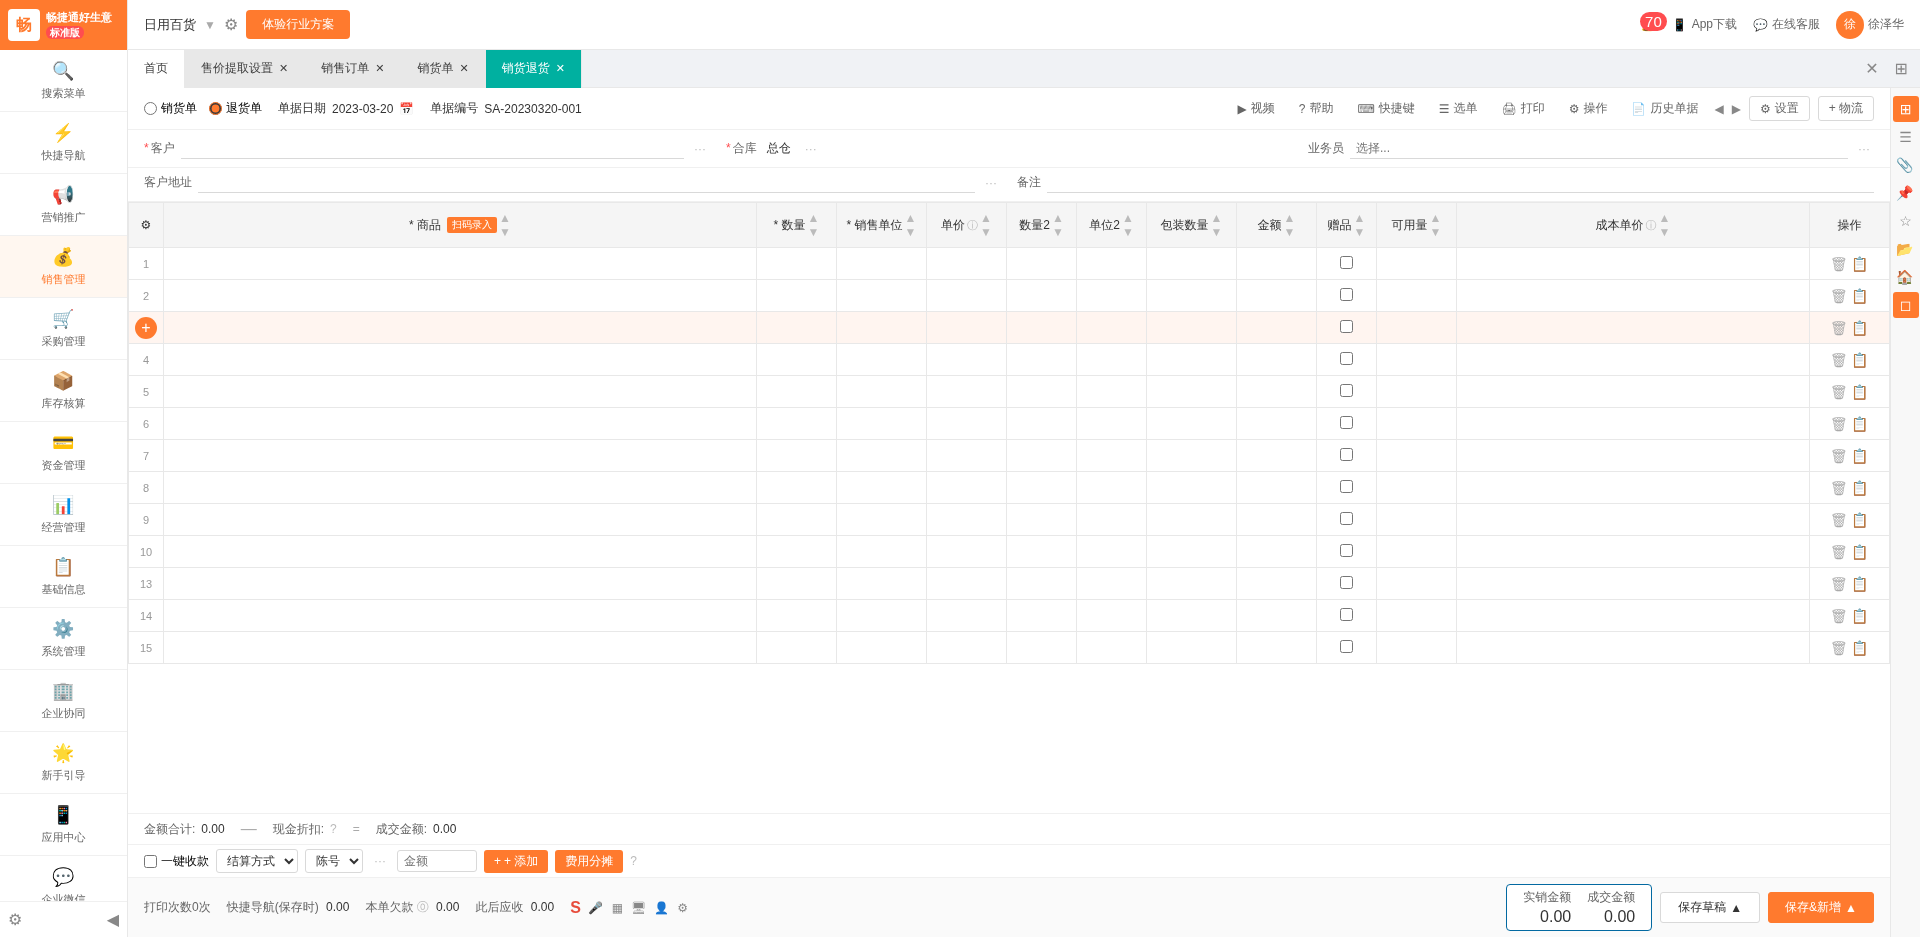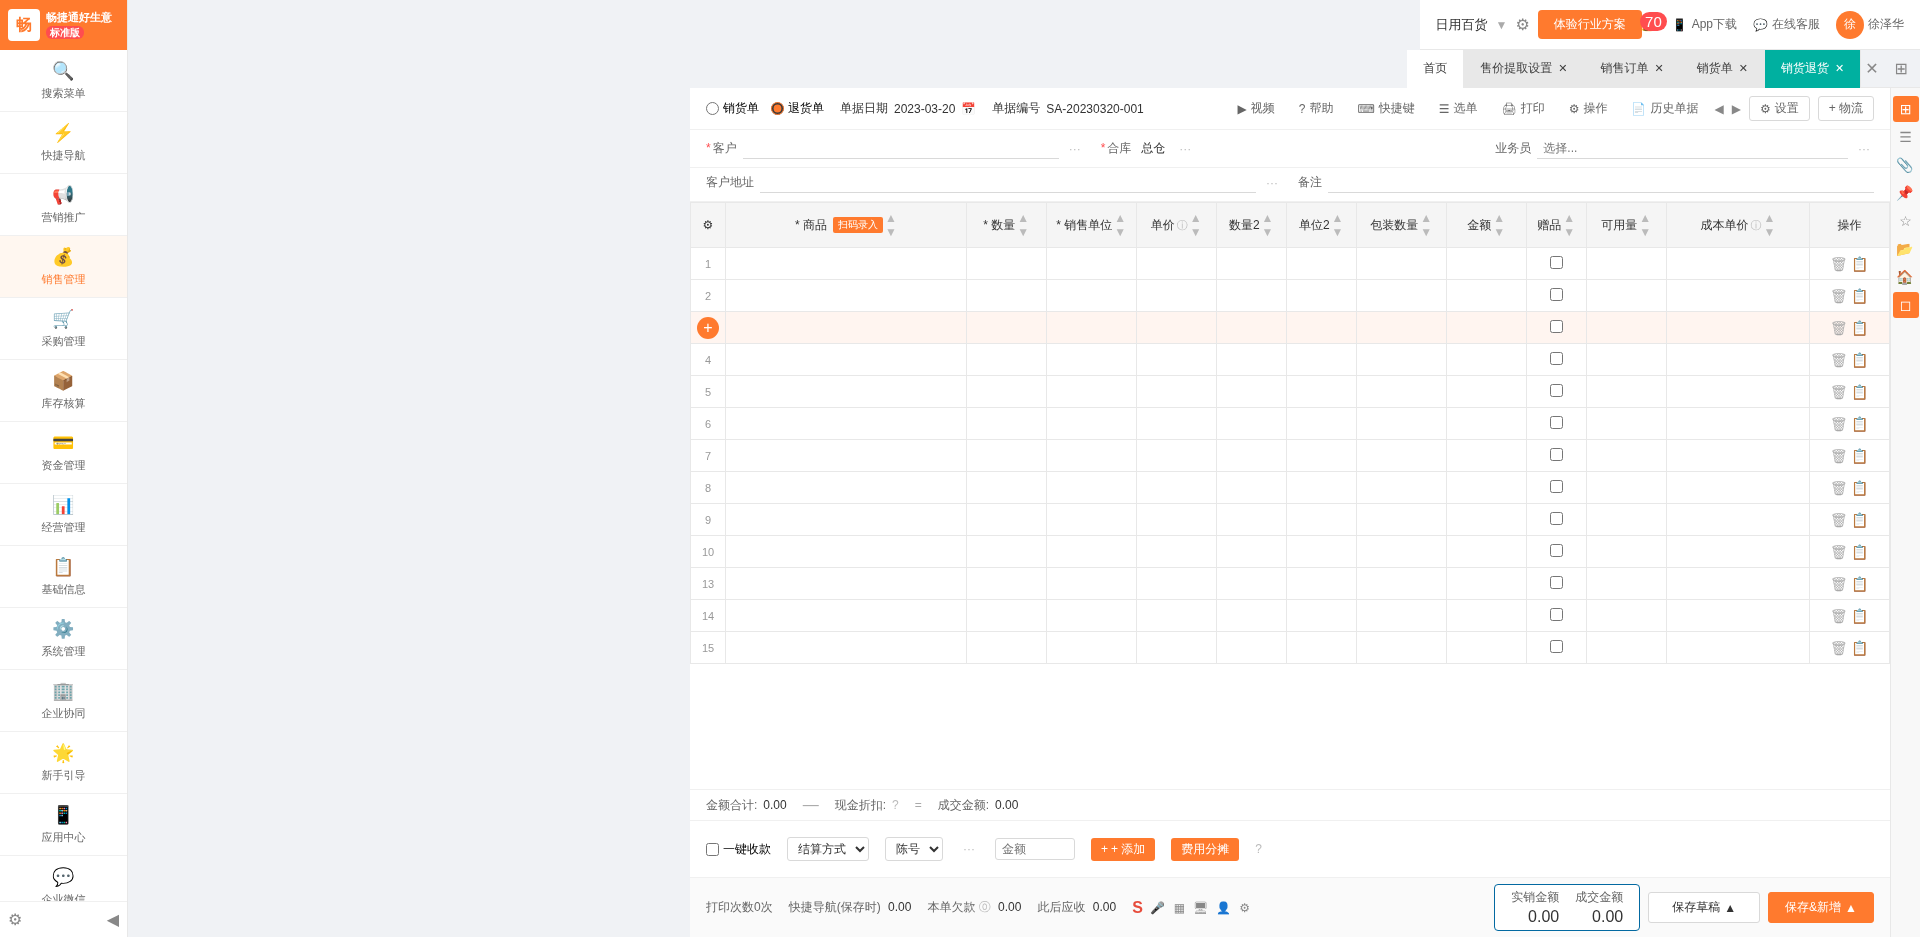--- a/index.html
+++ b/index.html
@@ -11,21 +11,21 @@
     .sidebar-logo-icon { width: 32px; height: 32px; background: #fff; border-radius: 4px; display: flex; align-items: center; justify-content: center; }
     .sidebar-logo-icon span { color: #ff7a2e; font-size: 16px; font-weight: bold; }
     .sidebar-nav { flex: 1; overflow-y: auto; }
     .sidebar-item { display: flex; flex-direction: column; align-items: center; padding: 10px 4px; cursor: pointer; color: #666; gap: 4px; border-bottom: 1px solid #f0f0f0; }
     .sidebar-item.active { background: #fff7f0; color: #ff7a2e; }
     .sidebar-item .icon { font-size: 18px; }
     .sidebar-item .label { font-size: 11px; text-align: center; }
     .sidebar-bottom { padding: 8px; display: flex; justify-content: space-between; align-items: center; border-top: 1px solid #f0f0f0; }
 
     
-    .main { flex: 1; display: flex; flex-direction: column; overflow: hidden; align-items: flex-end; }
+    .main { flex: 1; display: flex; flex-direction: column; overflow: hidden; }
 
     
     .top-header { height: 50px; background: #fff; display: flex; align-items: center; justify-content: space-between; padding: 0 16px; border-bottom: 1px solid #e8e8e8; }
     .top-header-left { display: flex; align-items: center; gap: 8px; }
     .experience-btn { background: #ff7a2e; color: #fff; border: none; padding: 6px 16px; border-radius: 4px; cursor: pointer; font-size: 12px; }
     .top-header-right { display: flex; align-items: center; gap: 16px; color: #666; }
     .notification-badge { position: relative; display: inline-flex; align-items: center; gap: 4px; cursor: pointer; }
     .badge { background: #ff4d4f; color: #fff; font-size: 15px; padding: 1px 5px; border-radius: 10px; position: absolute; top: -6px; right: -10px; }
     .top-right-item { display: flex; align-items: center; gap: 4px; cursor: pointer; color: #666; }
     .user-avatar { width: 28px; height: 28px; border-radius: 50%; background: #ff7a2e; color: #fff; display: flex; align-items: center; justify-content: center; font-size: 12px; }
@@ -80,28 +80,28 @@
     .action-icons { display: flex; gap: 4px; justify-content: center; }
     .action-icon { color: #aaa; cursor: pointer; font-size: 14px; }
     .sortable { display: flex; align-items: center; justify-content: center; gap: 2px; }
     .sort-arrows { display: flex; flex-direction: column; font-size: 8px; color: #bbb; }
     .total-row { background: #fffbe6; }
     .total-row td { font-weight: normal; color: #333; }
 
     
     .footer { border-top: 1px solid #f0f0f0; }
     .footer-row1 { padding: 6px 16px; display: flex; align-items: center; gap: 16px; }
-    .footer-row2 { padding: 16px 16px; display: flex; align-items: center; gap: 16px; border-top: 1px solid #f0f0f0; }
+    .footer-row2 { padding: 4px 16px; display: flex; align-items: center; gap: 7px; border-top: 1px solid #f0f0f0; }
     .footer-row3 { padding: 6px 16px; display: flex; align-items: center; justify-content: space-between; border-top: 1px solid #f0f0f0; background: #fafafa; }
     .footer-bottom-left { display: flex; align-items: center; gap: 16px; color: #666; }
     .footer-bottom-right { display: flex; gap: 8px; align-items: center; }
     .calc-box { display: flex; align-items: center; gap: 6px; color: #666; }
     .minus-icon { color: #aaa; font-size: 16px; }
     .equals-icon { color: #aaa; }
-    .save-draft-btn { background: #fff; border: 1px solid #d9d9d9; color: #333; padding: 6px 23px; border-radius: 3px; cursor: pointer; display: flex; align-items: center; gap: 4px; }
+    .save-draft-btn { background: #fff; border: 1px solid #d9d9d9; color: #333; padding: 6px 17px; border-radius: 3px; cursor: pointer; display: flex; align-items: center; gap: 4px; }
     .save-new-btn { background: #ff7a2e; border: 1px solid #ff7a2e; color: #fff; padding: 6px 16px; border-radius: 3px; cursor: pointer; display: flex; align-items: center; gap: 4px; }
     .payment-checkbox { display: flex; align-items: center; gap: 4px; }
     .payment-select { border: 1px solid #d9d9d9; padding: 3px 6px; border-radius: 3px; color: #333; background: #fff; outline: none; }
     .amount-input { border: 1px solid #d9d9d9; padding: 3px 6px; border-radius: 3px; width: 80px; outline: none; }
     .add-btn { background: #ff7a2e; color: #fff; border: none; padding: 3px 10px; border-radius: 3px; cursor: pointer; display: flex; align-items: center; gap: 3px; }
     .expense-split-btn { background: #ff7a2e; color: #fff; border: none; padding: 3px 10px; border-radius: 3px; cursor: pointer; }
     .question-icon { color: #bbb; cursor: pointer; }
     .amount-summary { display: flex; gap: 16px; align-items: center; padding: 4px 16px; background: #fff; border: 1px solid #0369a1; border-radius: 4px; }
     .summary-item { display: flex; flex-direction: column; align-items: flex-end; gap: 2px; color: #666; }
     .summary-value { font-size: 16px; color: #333; font-weight: 500; }

